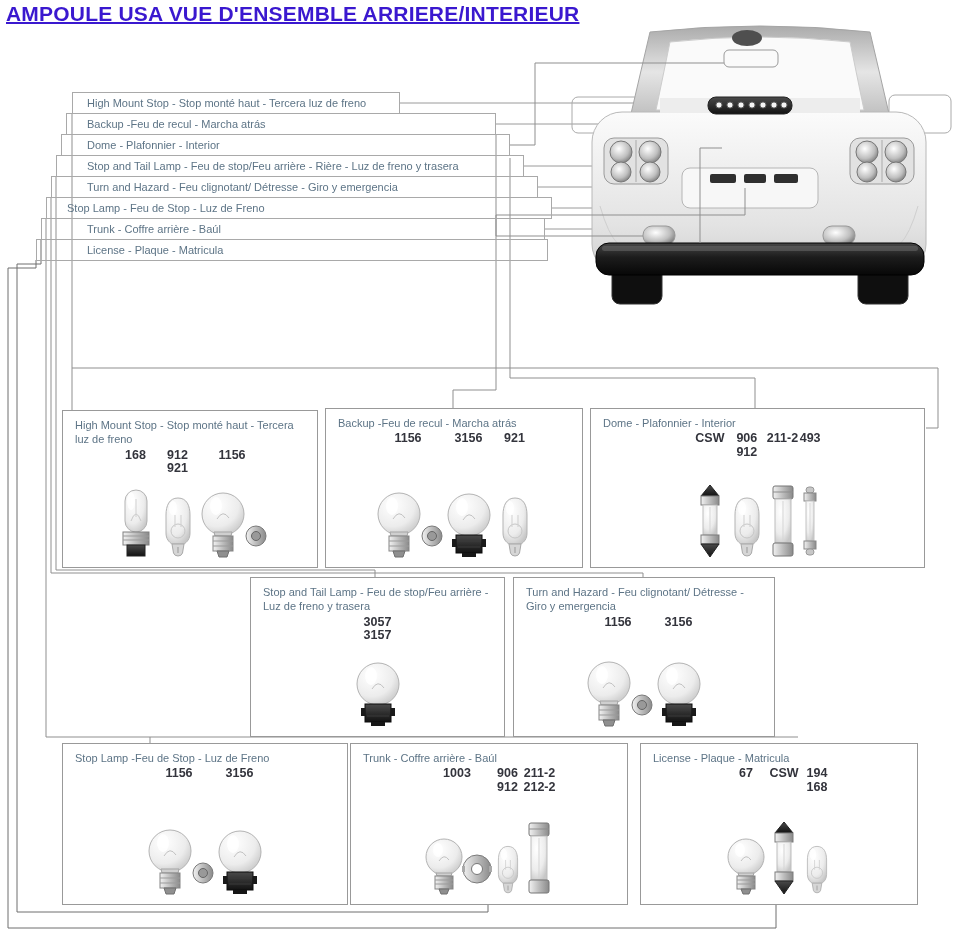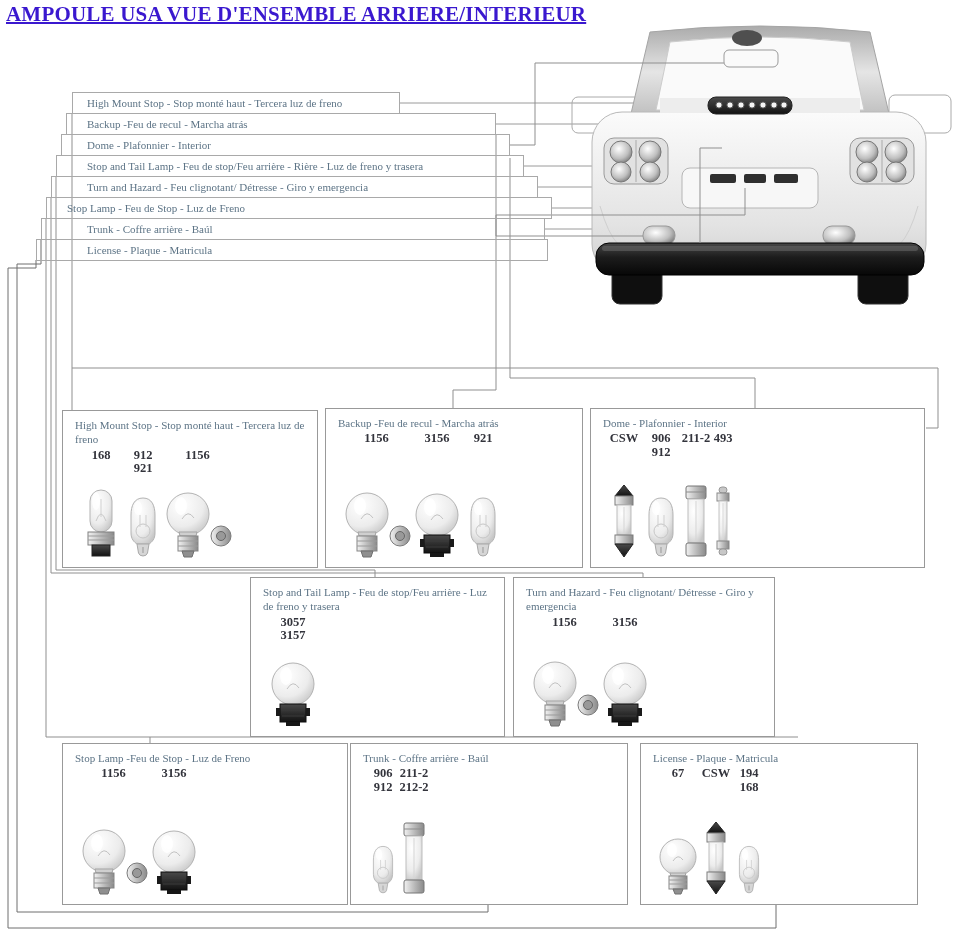--- a/index.html
+++ b/index.html
@@ -1,27 +1,27 @@
 <!DOCTYPE html>
 <html><head>
 <meta charset="utf-8">
 <style>
   html,body{margin:0;padding:0;background:#fff;}
   .stage{position:relative;width:953px;height:945px;background:#ffffff;
-         font-family:Liberation Serif, serif;overflow:hidden;}
+         font-family:Liberation Sans, sans-serif;overflow:hidden;}
   #scene{position:absolute;left:0;top:0;z-index:0;}
   .title{position:absolute;left:6px;top:2px;z-index:3;font-size:21px;font-weight:bold;
          text-decoration:underline;text-decoration-thickness:2px;letter-spacing:.2px;
          white-space:nowrap;cursor:pointer;}
   .lrow{position:absolute;z-index:1;box-sizing:border-box;border:1px solid #a9a9a9;
         height:22px;line-height:20px;font-size:11px;white-space:nowrap;background:transparent;}
   .bbox{position:absolute;z-index:1;box-sizing:border-box;border:1px solid #999;
         background:#fff;padding:7px 12px 8px 12px;display:flex;flex-direction:column;}
   .btitle{font-size:11px;line-height:1.3;}
-  .bulbs{flex:1;display:flex;justify-content:flex-start;align-items:stretch;padding:2px 4px 0 4px;}
+  .bulbs{flex:1;display:flex;justify-content:center;align-items:stretch;padding:2px 4px 0 4px;}
   .bulb{display:flex;flex-direction:column;align-items:center;justify-content:space-between;}
   .code{font-size:12.5px;font-weight:bold;color:#33343c;text-align:center;
         line-height:1.1;white-space:pre-line;min-height:28px;}
   .art{display:flex;align-items:flex-end;justify-content:center;}
   .art .disc{margin:0 0 12px -3px;}
   .art .disclow{margin:0 0 8px -3px;}
 </style>
 </head>
 <body>
 
@@ -421,20 +421,41 @@
     <rect x="19" y="62" width="14" height="4" fill="#161616"></rect>
               </svg>
             </div>
           </div>
         </div>
       </div>
       <div class="bbox" style="left: 350px; top: 743px; width: 278px; height: 162px;">
         <div class="btitle" style="color: rgb(93, 116, 134);">Trunk - Coffre arrière - Baúl</div>
         <div class="bulbs">
           <div class="bulb">
+            <div class="code">1003</div>
+            <div class="art">
+              <svg class="" width="42" height="60" viewBox="0 0 42 60">
+                <circle cx="21" cy="21" r="18" fill="url(#gGlass)" stroke="#b3b3b3"></circle>
+    <ellipse cx="15" cy="14" rx="5" ry="7" fill="#fff" opacity=".85"></ellipse>
+    <path d="M16,25 q5,-8 10,-1" fill="none" stroke="#c2c2c2"></path>
+    <path d="M13,37 h16 l-1,3 h-14 z" fill="#cfcfcf" stroke="#a5a5a5"></path>
+    <rect x="12" y="40" width="18" height="13" fill="url(#gMetal)" stroke="#858585"></rect>
+    <line x1="12" y1="44" x2="30" y2="44" stroke="#9b9b9b"></line>
+    <line x1="12" y1="48" x2="30" y2="48" stroke="#9b9b9b"></line>
+    <path d="M16,53 h10 l-2,5 h-6 z" fill="#8f8f8f" stroke="#6f6f6f"></path>
+              </svg>
+              <svg class="disc" width="30" height="30" viewBox="0 0 30 30">
+                <circle cx="15" cy="15" r="14" fill="url(#gMetal)" stroke="#7a7a7a"></circle>
+    <circle cx="15" cy="15" r="5.5" fill="#fff" stroke="#777"></circle>
+    <rect x="0" y="12" width="3" height="6" fill="#aaa"></rect>
+                <rect x="27" y="12" width="3" height="6" fill="#aaa"></rect>
+              </svg>
+            </div>
+          </div>
+          <div class="bulb">
             <div class="code">906
 912</div>
             <div class="art">
               <svg class="" width="32" height="52" viewBox="0 0 32 52">
                 <g transform="scale(0.8)">
     <path d="M20,3 C29,3 32,11 32,20 L32,38 C32,44 29,47 26,49 L14,49 C11,47 8,44 8,38 L8,20 C8,11 11,3 20,3 Z" fill="url(#gGlass)" stroke="#b3b3b3"></path>
     <ellipse cx="15" cy="13" rx="4" ry="7" fill="#fff" opacity=".8"></ellipse>
     <circle cx="20" cy="36" r="7" fill="none" stroke="#c6c6c6"></circle>
     <path d="M17,20 v12 M23,20 v12" stroke="#cfcfcf"></path>
     <path d="M14,49 h12 l-1.5,9 q-1,3 -4.5,3 q-3.5,0 -4.5,-3 z" fill="#d6d6d6" stroke="#a8a8a8"></path>

